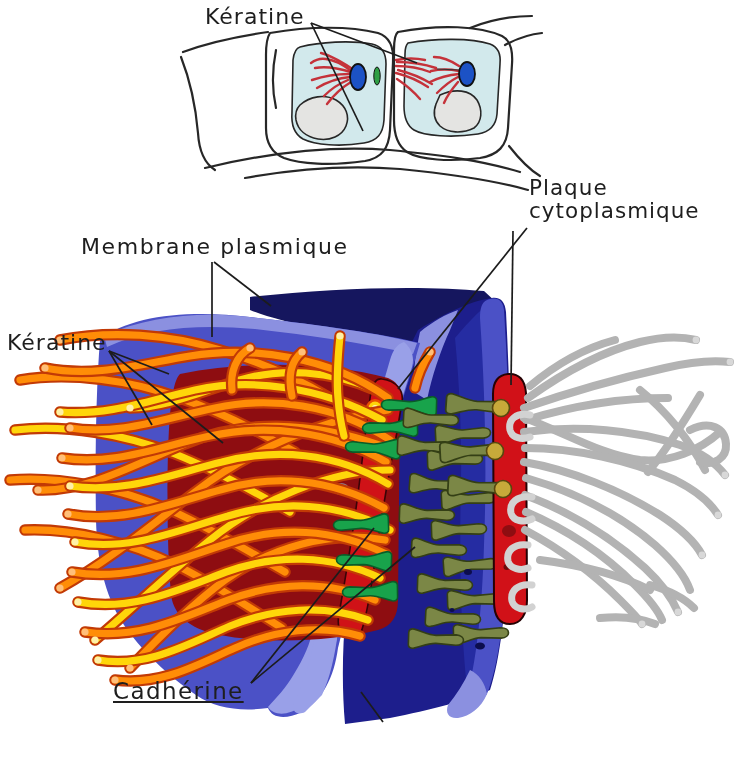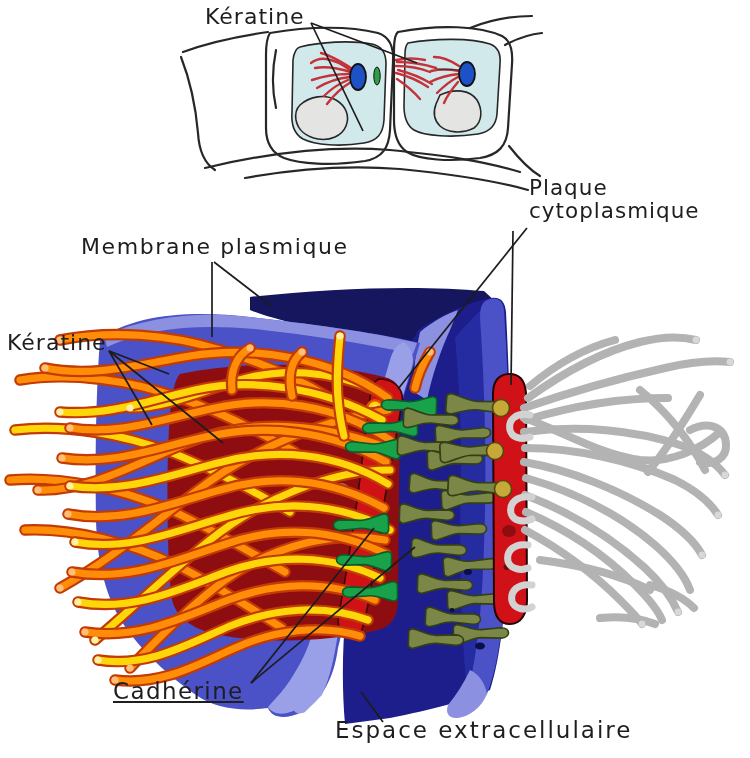--- a/index.html
+++ b/index.html
@@ -321,15 +321,14 @@
     <path class="ptr" d="M251,683 L415,547"></path>
     <path class="ptr" d="M383,722 L361,692"></path>
   </g>
 </svg>
 
 <div class="lbl lbl-ktop">Kératine</div>
 <div class="lbl lbl-plaque"><span>Plaque</span><br><span>cytoplasmique</span></div>
 <div class="lbl lbl-membrane">Membrane plasmique</div>
 <div class="lbl lbl-kleft">Kératine</div>
 <div class="lbl lbl-cadherine">Cadhérine</div>
-<div class="lbl lbl-espace">Espace extracellulaire</div>
 
 </div>
 
 </body></html>

